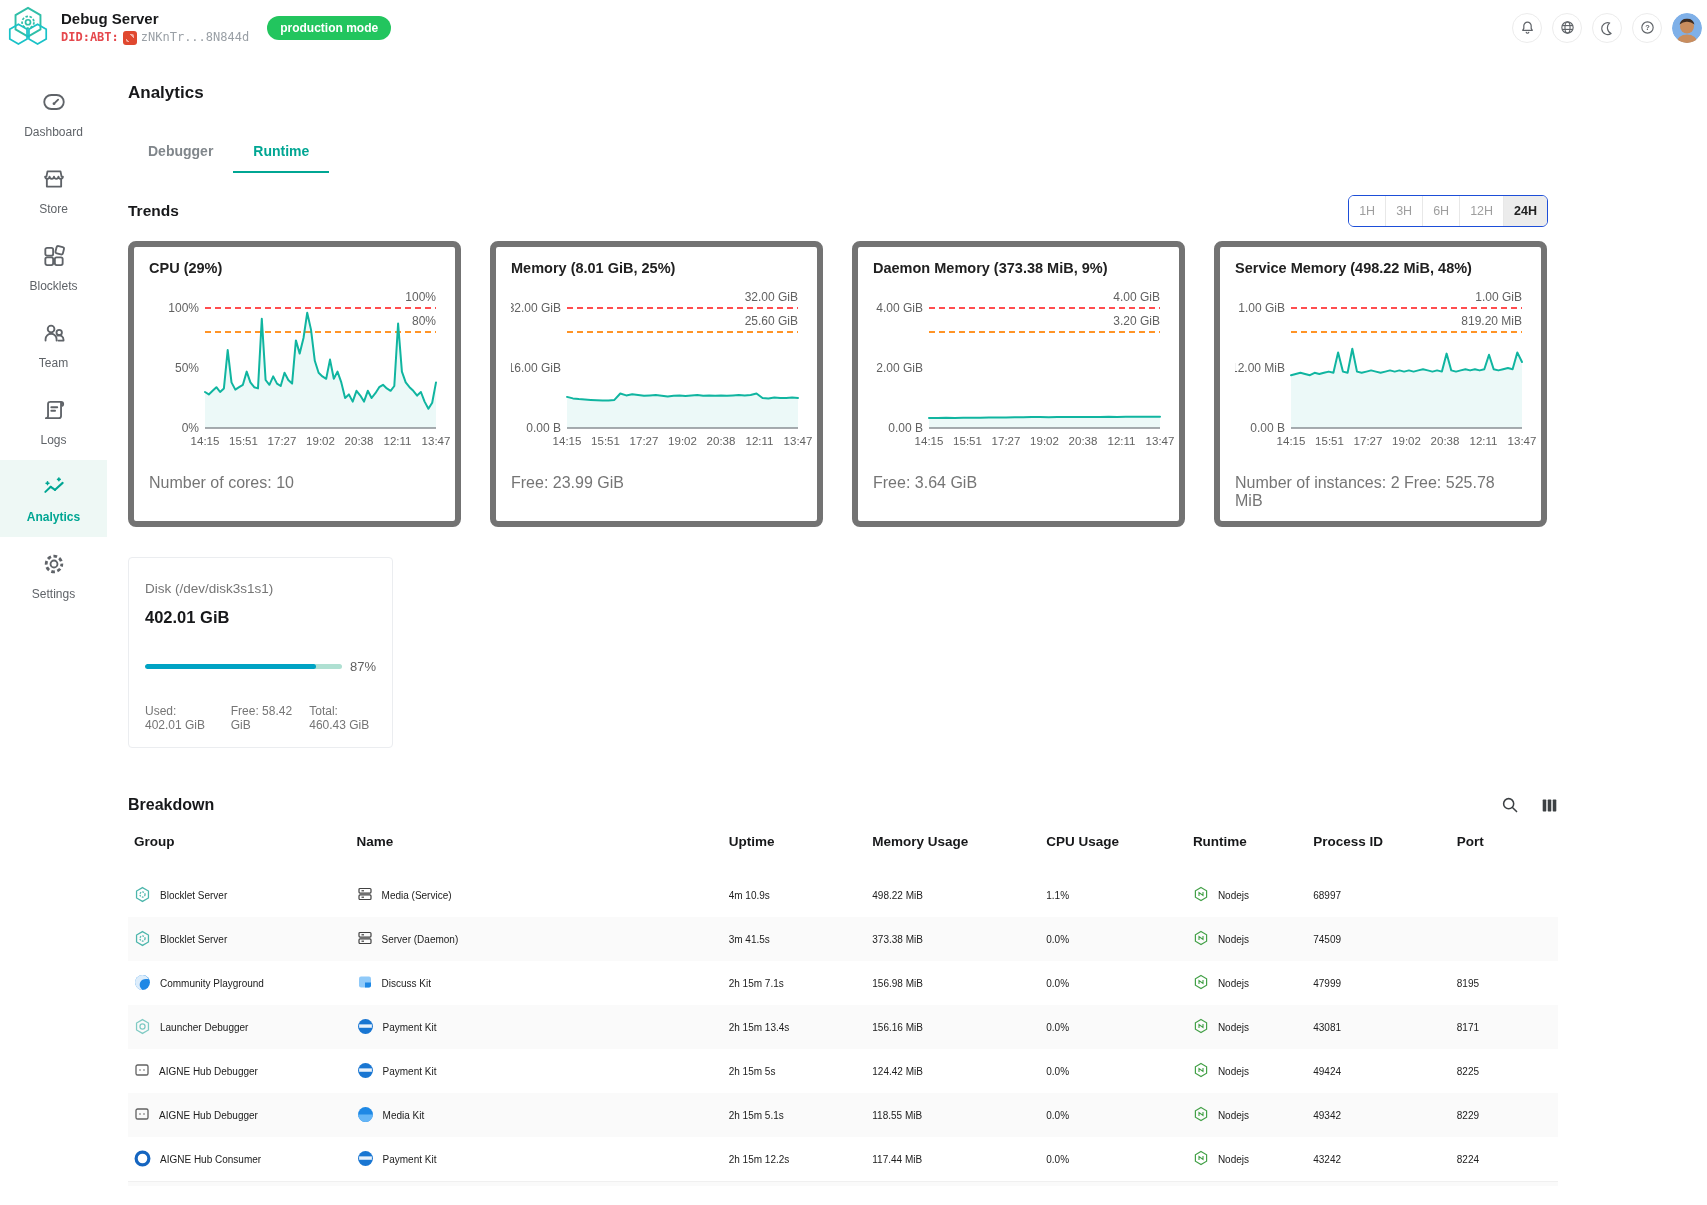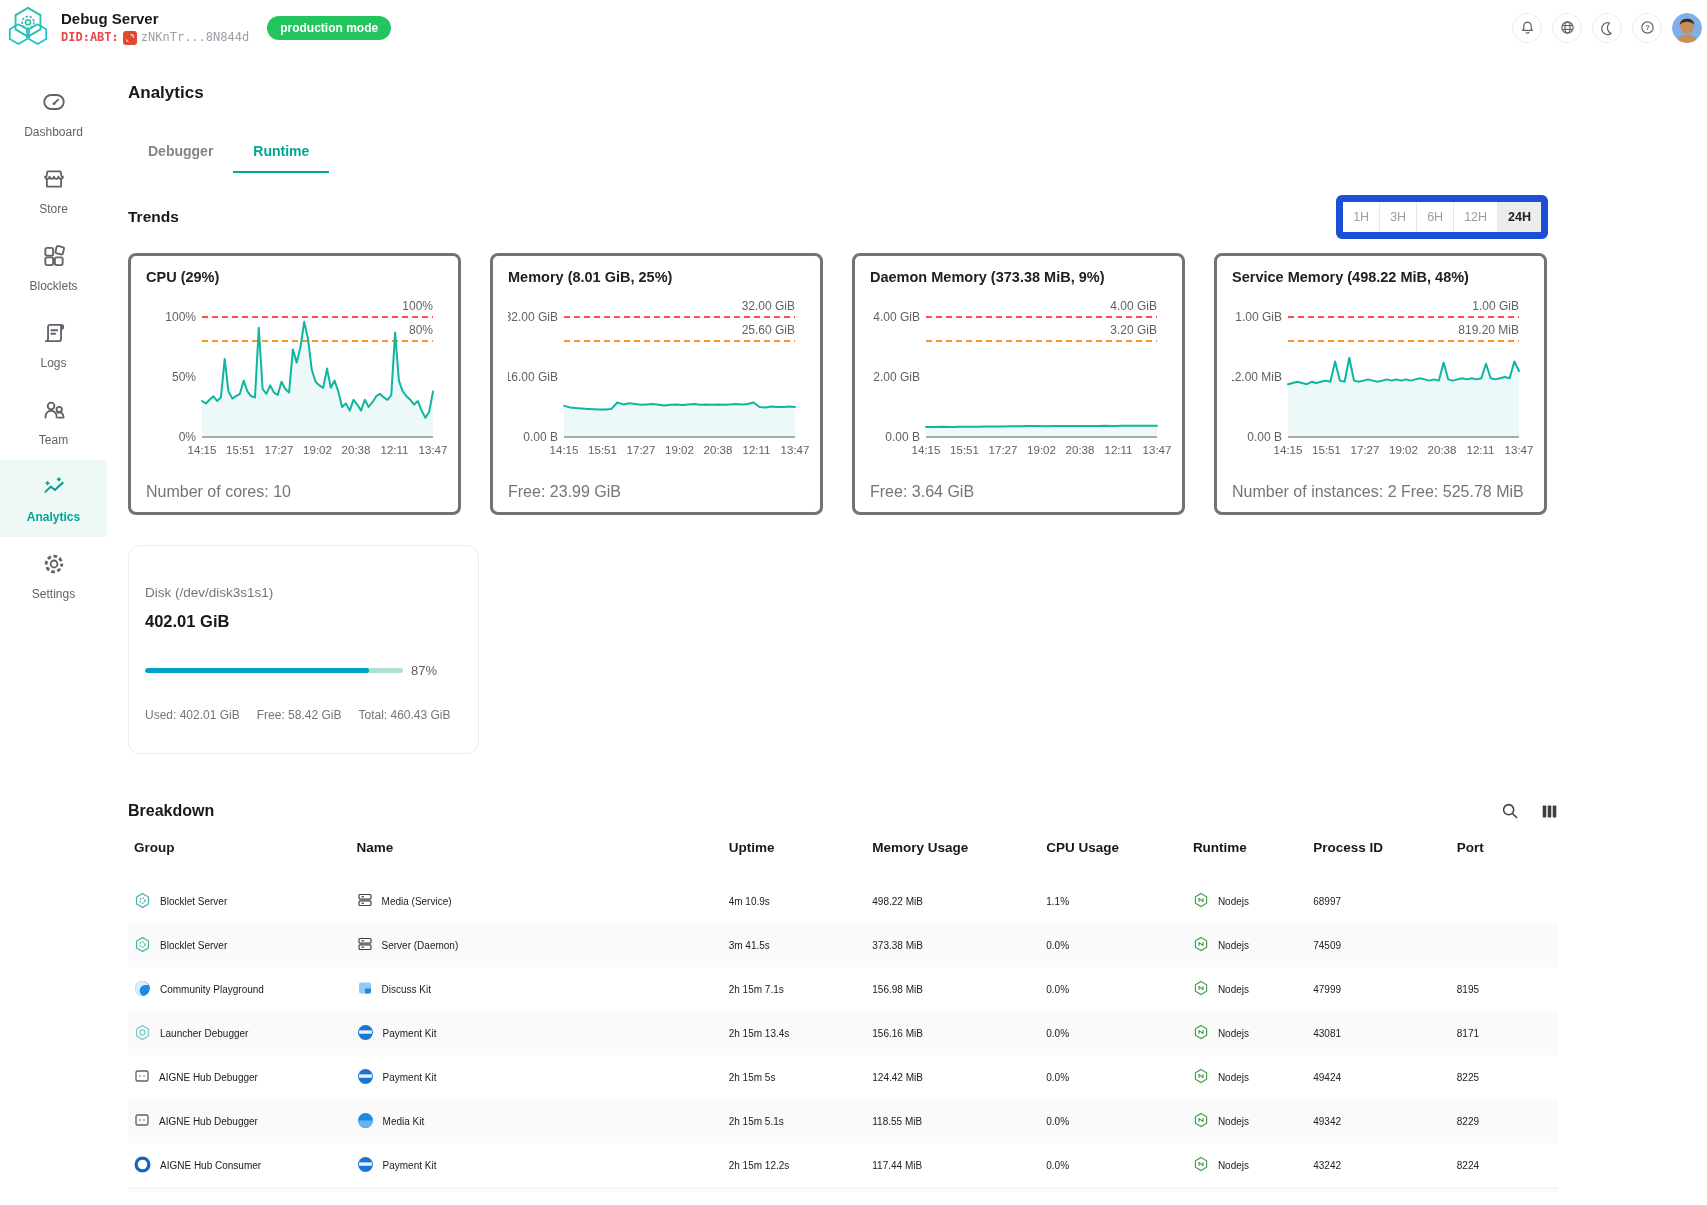--- a/index.html
+++ b/index.html
@@ -36,33 +36,33 @@
 
   .page-title { font-size:17px; font-weight:bold; color:#17181a; margin-top:28px; }
   .tabs { display:flex; margin-top:26px; }
   .tab { font-size:14px; font-weight:bold; color:#80868b; padding:14px 20px 12px;
     cursor:pointer; border-bottom:2px solid transparent; }
   .tab.active { color:#00a693; border-bottom-color:#00a693; }
 
   .section-head { display:flex; align-items:center; justify-content:space-between;
     width:1420px; margin-top:22px; }
   .section-head h2 { font-size:15.5px; font-weight:bold; color:#17181a; }
-  .time-group { display:flex; border:7px solid #1d4ed8; border-radius:6px; overflow:hidden; }
+  .time-group { display:flex; border:1px solid #1d4ed8; border-radius:6px; overflow:hidden; }
   .time-btn { font-size:12.5px; color:#9e9e9e; background:#fff; border:none;
     border-left:1px solid #e8e8e8; padding:8px 10px; cursor:pointer; min-width:30px;
     font-family:"Liberation Sans",sans-serif; }
   .time-btn:first-child { border-left:none; }
   .time-btn.active { background:#ececec; color:#212121; font-weight:bold; }
 
   .cards { display:flex; gap:29px; margin-top:14px; width:1420px; }
-  .card { width:333px; border:3px solid #737373; border-radius:8px; padding:13px 15px 11px; background:#fff; }
+  .card { width:333px; border:6px solid #737373; border-radius:8px; padding:13px 15px 11px; background:#fff; }
   .card-title { font-size:14.5px; font-weight:bold; color:#212121; }
   .card-footer { font-size:16px; color:#757575; margin-top:4px; }
 
-  .disk-card { width:351px; border:1px solid #ebedf0; border-radius:12px; padding:31px 16px;
+  .disk-card { width:265px; border:1px solid #ebedf0; border-radius:4px; padding:15px 16px;
     margin-top:30px; background:#fff; }
   .disk-label { font-size:13.5px; color:#757575; margin-top:8px; }
   .disk-value { font-size:16.5px; font-weight:bold; color:#17181a; margin-top:12px; }
   .disk-bar-row { display:flex; align-items:center; gap:8px; margin-top:32px; }
   .disk-bar { width:258px; height:5px; border-radius:3px; background:#afe0d2; position:relative; overflow:hidden; }
   .disk-bar-used { position:absolute; left:0; top:0; bottom:0; border-radius:3px; background:#00a3c4; }
   .disk-percent { font-size:13px; color:#616161; }
   .disk-footer { display:flex; gap:17px; font-size:12px; color:#757575; margin-top:30px; }
 
   .breakdown-head { display:flex; align-items:center; justify-content:space-between;
@@ -163,34 +163,34 @@
         <span><svg width="26" height="26" viewBox="0 0 24 24" fill="none" stroke="#5f6368" stroke-width="1.7" stroke-linejoin="round">
             <rect x="4" y="4.5" width="7.2" height="7.2" rx="1.6"></rect>
             <rect x="4" y="13.2" width="7.2" height="7.2" rx="1.6"></rect>
             <rect x="12.8" y="13.2" width="7.2" height="7.2" rx="1.6"></rect>
             <rect x="13.8" y="3.2" width="7" height="7" rx="1.6" transform="rotate(14 17.3 6.7)"></rect>
           </svg></span>
         <span class="lbl">Blocklets</span>
       </div>
       <div class="side-item">
         <span><svg width="26" height="26" viewBox="0 0 24 24" fill="none" stroke="#5f6368" stroke-width="1.7" stroke-linecap="round" stroke-linejoin="round">
-            <path d="M8.5 4.5h10a2 2 0 0 1 2 2c0 1-.8 1.8-2 1.8M8.5 4.5a2 2 0 0 0-2 2v11a2 2 0 0 1-2 2m3.999-15 10 .02V17.5a2 2 0 0 1-2 2h-12"></path>
-            <line x1="9.5" y1="9.5" x2="15" y2="9.5"></line>
-            <line x1="9.5" y1="12.7" x2="13" y2="12.7"></line>
-          </svg></span>
-        <span class="lbl">Logs</span>
-      </div>
-      <div class="side-item">
-        <span><svg width="26" height="26" viewBox="0 0 24 24" fill="none" stroke="#5f6368" stroke-width="1.7" stroke-linecap="round" stroke-linejoin="round">
             <circle cx="9.3" cy="8.3" r="3.1"></circle>
             <path d="M4.2 19v-1.2a5.1 5.1 0 0 1 10.2 0V19"></path>
             <circle cx="16.8" cy="11.6" r="2.5"></circle>
             <path d="M16 19h4.8v-.8a4.1 4.1 0 0 0-5.6-3.8"></path>
           </svg></span>
         <span class="lbl">Team</span>
+      </div>
+      <div class="side-item">
+        <span><svg width="26" height="26" viewBox="0 0 24 24" fill="none" stroke="#5f6368" stroke-width="1.7" stroke-linecap="round" stroke-linejoin="round">
+            <path d="M8.5 4.5h10a2 2 0 0 1 2 2c0 1-.8 1.8-2 1.8M8.5 4.5a2 2 0 0 0-2 2v11a2 2 0 0 1-2 2m3.999-15 10 .02V17.5a2 2 0 0 1-2 2h-12"></path>
+            <line x1="9.5" y1="9.5" x2="15" y2="9.5"></line>
+            <line x1="9.5" y1="12.7" x2="13" y2="12.7"></line>
+          </svg></span>
+        <span class="lbl">Logs</span>
       </div>
       <div class="side-item active">
         <span><svg width="26" height="26" viewBox="0 0 24 24" fill="none" stroke="#00a693" stroke-width="1.9" stroke-linecap="round" stroke-linejoin="round">
             <polyline points="4,16.5 9,11.8 13,14.6 20,8.2"></polyline>
             <circle cx="9" cy="11.8" r="1" fill="#00a693" stroke="none"></circle>
             <circle cx="13" cy="14.6" r="1" fill="#00a693" stroke="none"></circle>
             <path d="M6 7.2v2.6M4.7 8.5h2.6" stroke-width="1.5"></path>
             <path d="M16.5 3.8v2.4M15.3 5h2.4" stroke-width="1.5"></path>
           </svg></span>
         <span class="lbl">Analytics</span>

